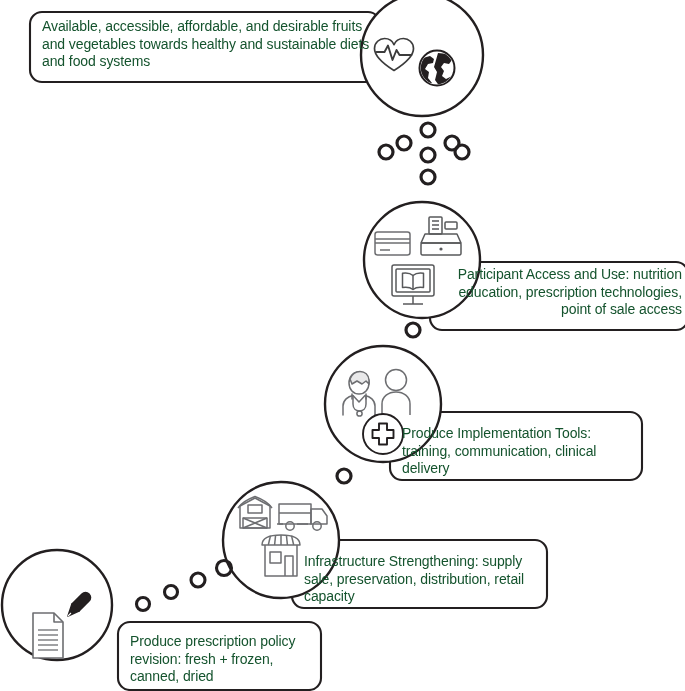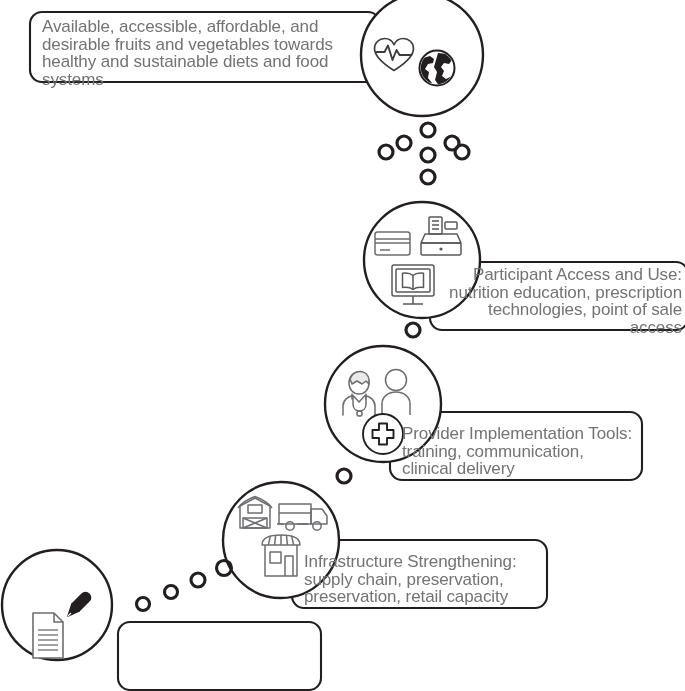--- a/index.html
+++ b/index.html
@@ -22,23 +22,23 @@
   #diagram-svg {
     position: absolute;
     top: 0;
     left: 0;
     width: 685px;
     height: 691px;
   }
   .callout-text {
     position: absolute;
     font-family: "Liberation Sans", sans-serif;
-    font-size: 17px;
+    font-size: 14px;
     line-height: 17.5px;
-    color: #737373;
+    color: #14532d;
     letter-spacing: -0.1px;
     white-space: pre-line;
     pointer-events: none;
   }
   .node-label-0 { left: 42px;  top: 18px;  width: 330px; }
   .node-label-1 { left: 442px; top: 266px; width: 240px; text-align: right; }
   .node-label-2 { left: 402px; top: 425px; width: 235px; }
   .node-label-3 { left: 304px; top: 553px; width: 235px; }
   .node-label-4 { left: 130px; top: 633px; width: 195px; }
 </style>
@@ -258,18 +258,19 @@
           <path d="M 68,616 L 71,613" stroke="#ffffff" stroke-width="1.1"></path>
         </g>
       </g>
     </g>
   </svg>
 
   <div class="callout-text node-label-0">Available, accessible, affordable, and desirable fruits and vegetables towards healthy and sustainable diets and food systems</div>
 
   <div class="callout-text node-label-1">Participant Access and Use: nutrition education, prescription technologies, point of sale access</div>
 
-  <div class="callout-text node-label-2">Provider Implementation Tools: training, communication, clinical delivery</div>
-
-  <div class="callout-text node-label-3">Infrastructure Strengthening: supply chain, preservation, preservation, retail capacity</div>
-
+  <div class="callout-text node-label-2">Produce Implementation Tools: training, communication, clinical delivery</div>
+
+  <div class="callout-text node-label-3">Infrastructure Strengthening: supply sale, preservation, distribution, retail capacity</div>
+
+  <div class="callout-text node-label-4">Produce prescription policy revision: fresh + frozen, canned, dried</div>
 
 </div>
 
 </body></html>

